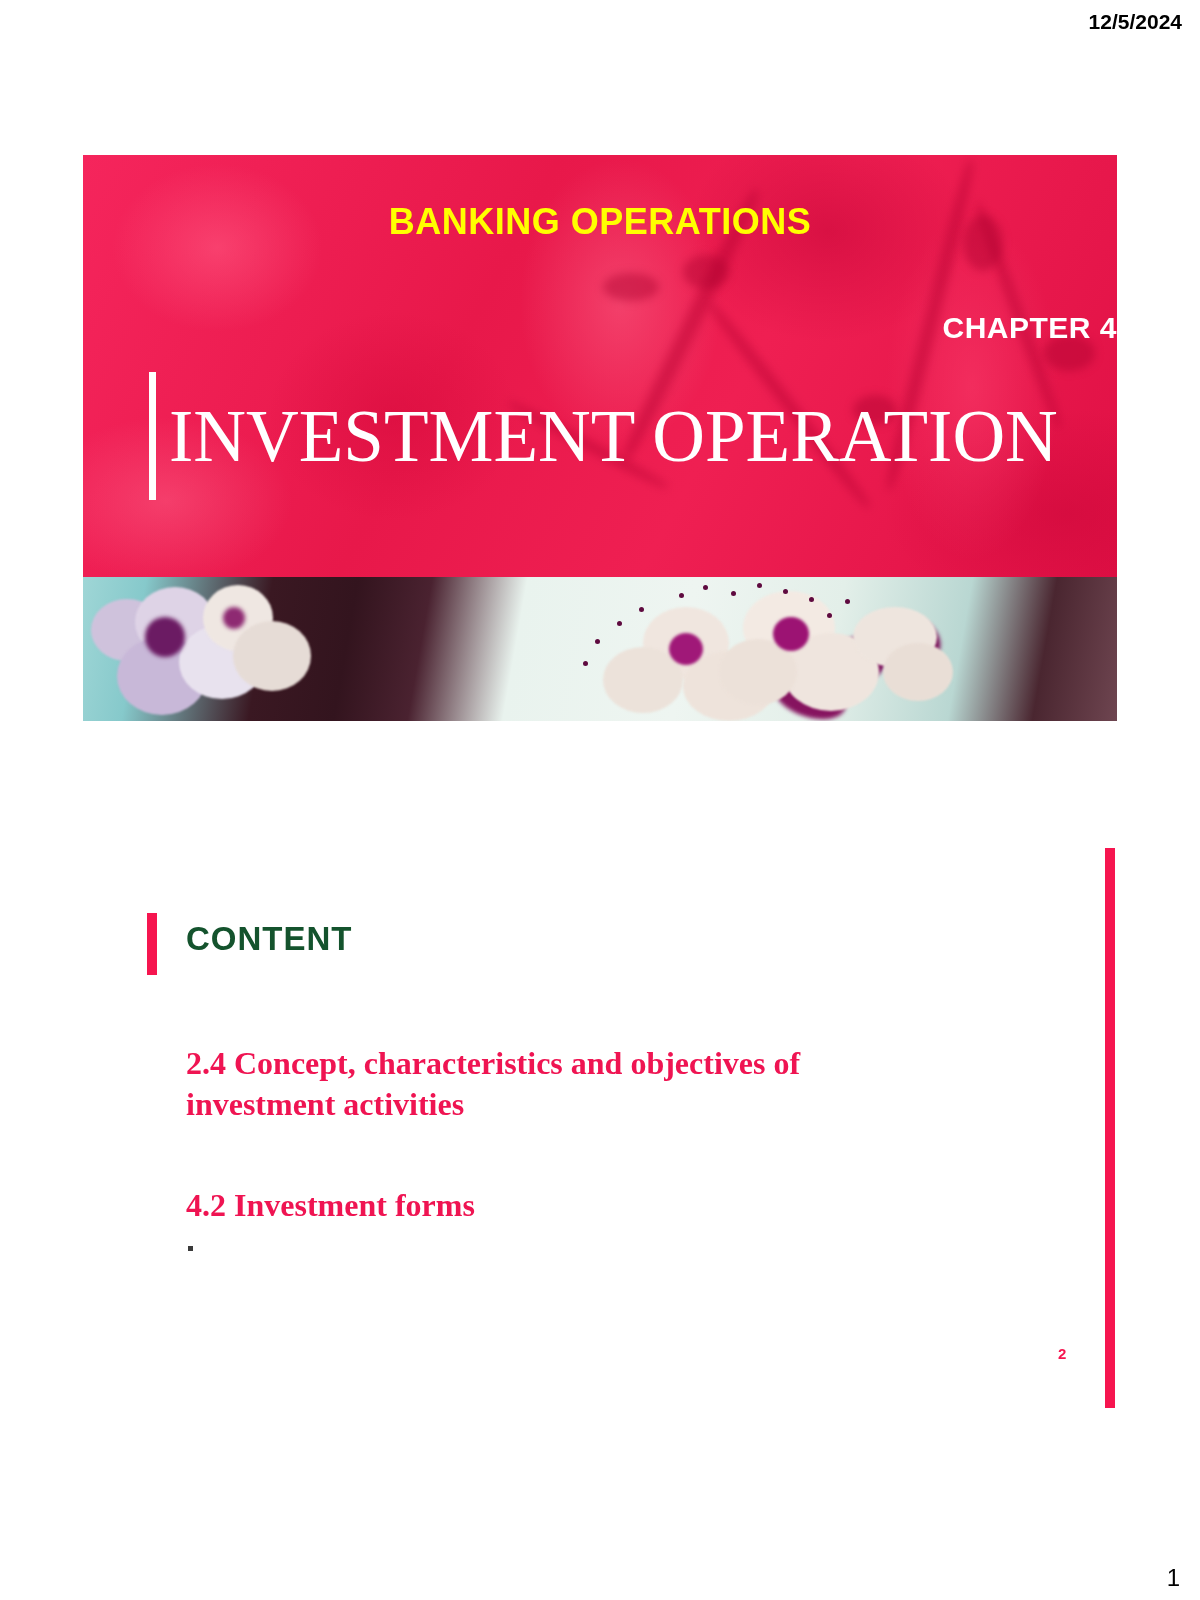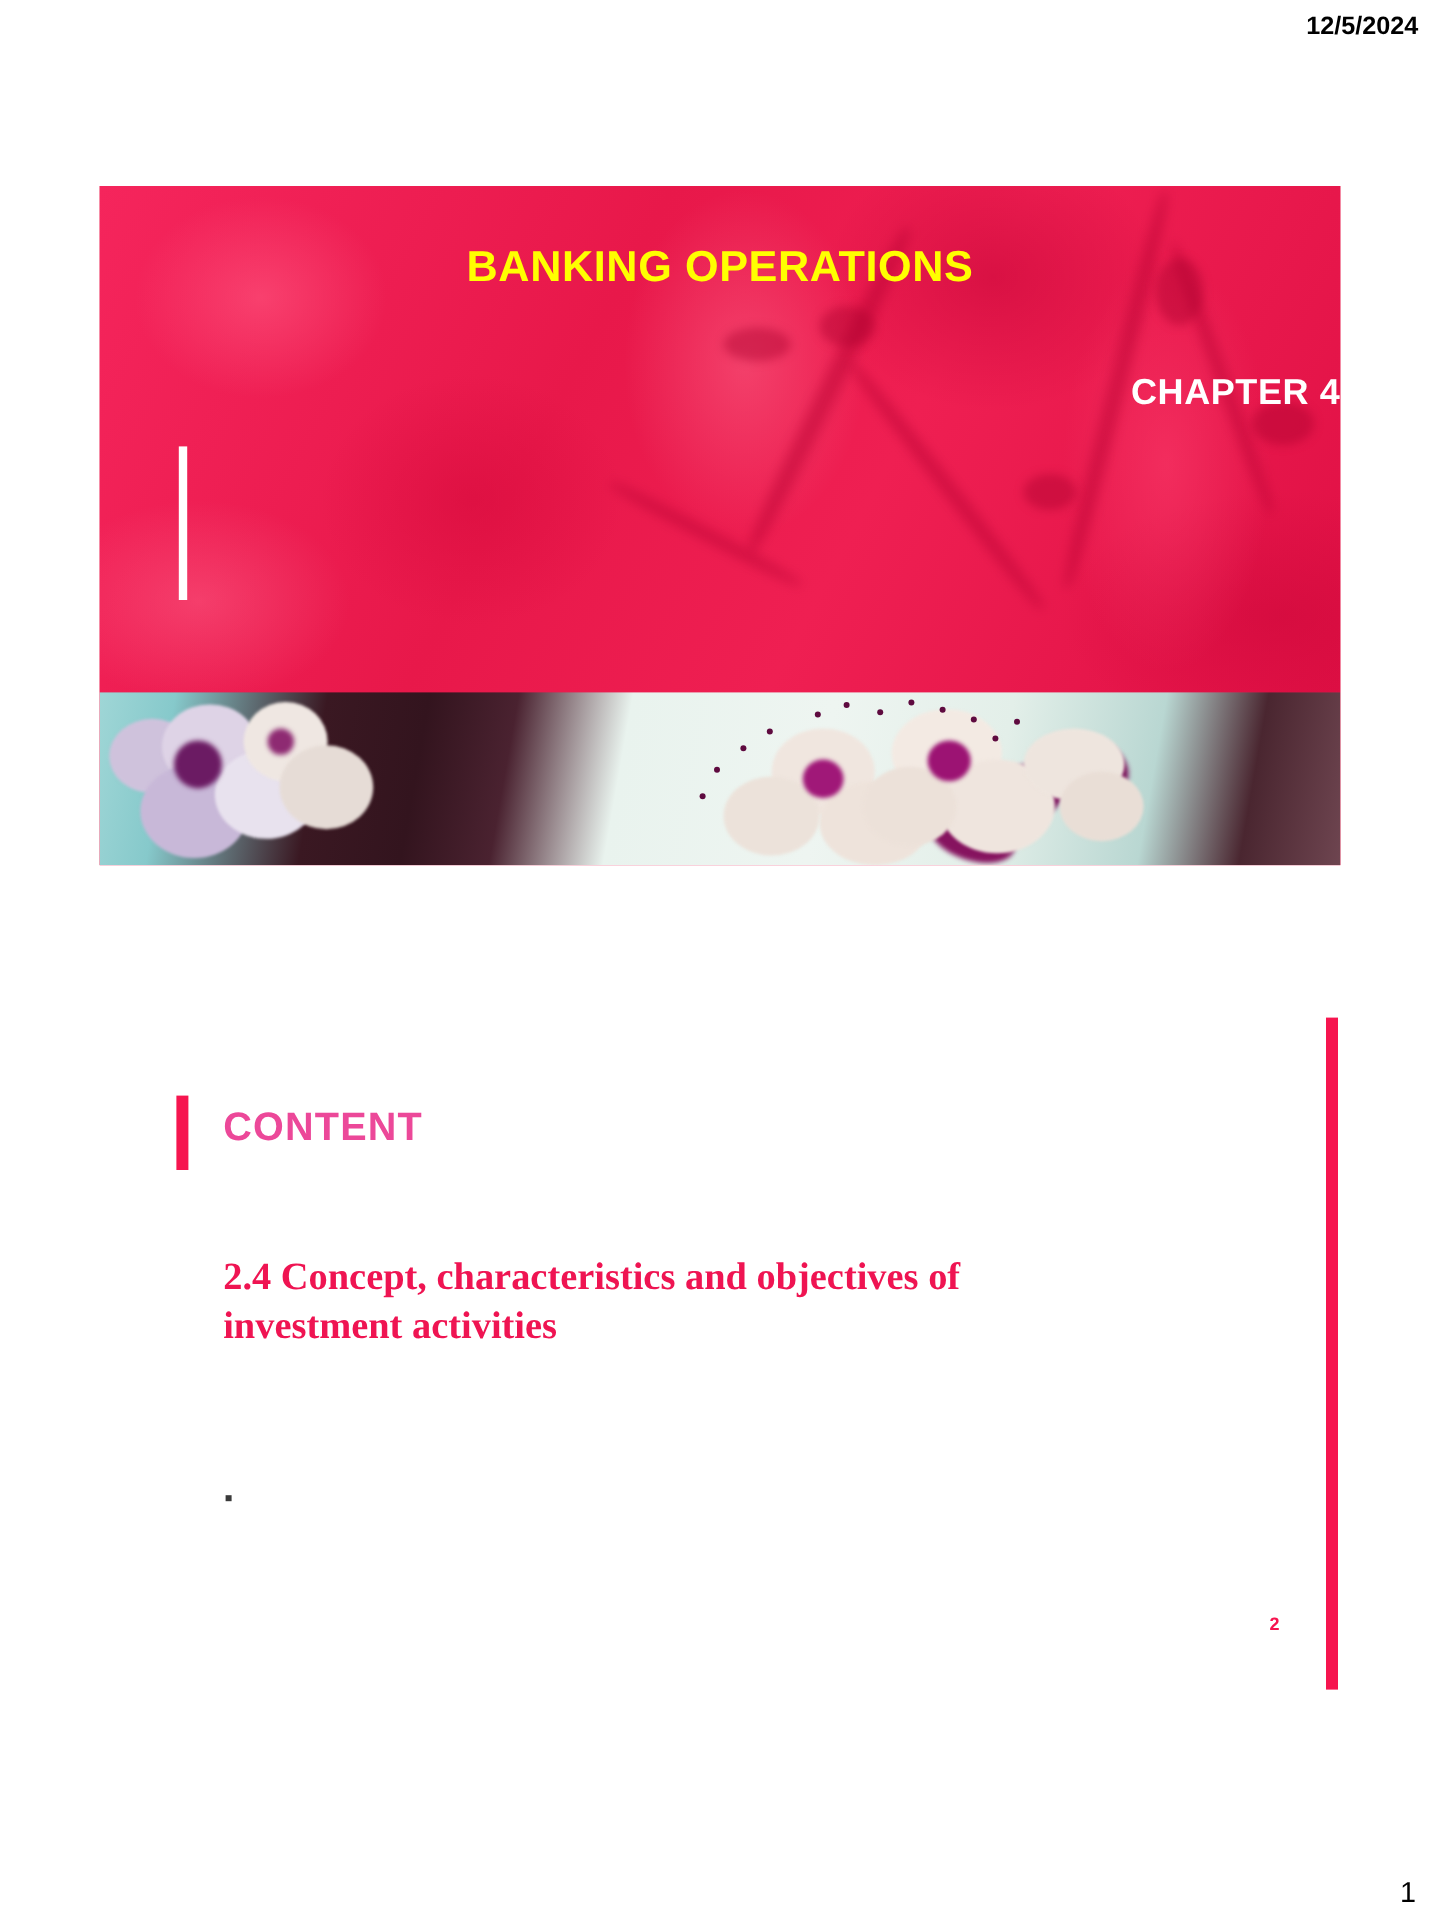--- a/index.html
+++ b/index.html
@@ -213,21 +213,21 @@
     height: 62px;
     background: #f6154f;
   }
   .content-heading {
     position: absolute;
     left: 103px;
     top: 120px;
     font-family: "Liberation Sans", sans-serif;
     font-size: 33px;
     font-weight: 700;
-    color: #ec4899;
+    color: #14532d;
     letter-spacing: 1px;
   }
   .content-item {
     position: absolute;
     left: 103px;
     font-family: "Liberation Serif", serif;
     font-size: 32px;
     font-weight: 700;
     color: #ef1452;
     line-height: 1.28;
@@ -280,20 +280,21 @@
     <div class="bud bud-4"></div>
     <div class="bud bud-5"></div>
   </div>
 
   <div class="title-eyebrow">BANKING OPERATIONS</div>
 
   <div class="title-chapter">CHAPTER 4</div>
 
   <div class="title-accent-bar"></div>
 
+  <div class="title-main">INVESTMENT OPERATION</div>
 
   <div class="title-photo-strip">
     <div class="strip-flower lf-p1"></div>
     <div class="strip-flower lf-p2"></div>
     <div class="strip-flower lf-p3"></div>
     <div class="strip-flower lf-p4"></div>
     <div class="strip-flower lf-core"></div>
     <div class="strip-flower lf-p5"></div>
     <div class="strip-flower lf-p6"></div>
     <div class="strip-flower lf-core2"></div>
@@ -331,20 +332,21 @@
 </div>
 
 <div class="slide-content">
 
   <div class="content-accent-bar"></div>
 
   <div class="content-heading">CONTENT</div>
 
   <div class="content-item item-1">2.4 Concept, characteristics and objectives of investment activities</div>
 
+  <div class="content-item item-2">4.2 Investment forms</div>
 
   <div class="content-dot"></div>
 
   <div class="content-side-rule"></div>
 
   <div class="content-slide-num">2</div>
 </div>
 
 <div class="doc-page-num">1</div>
 

